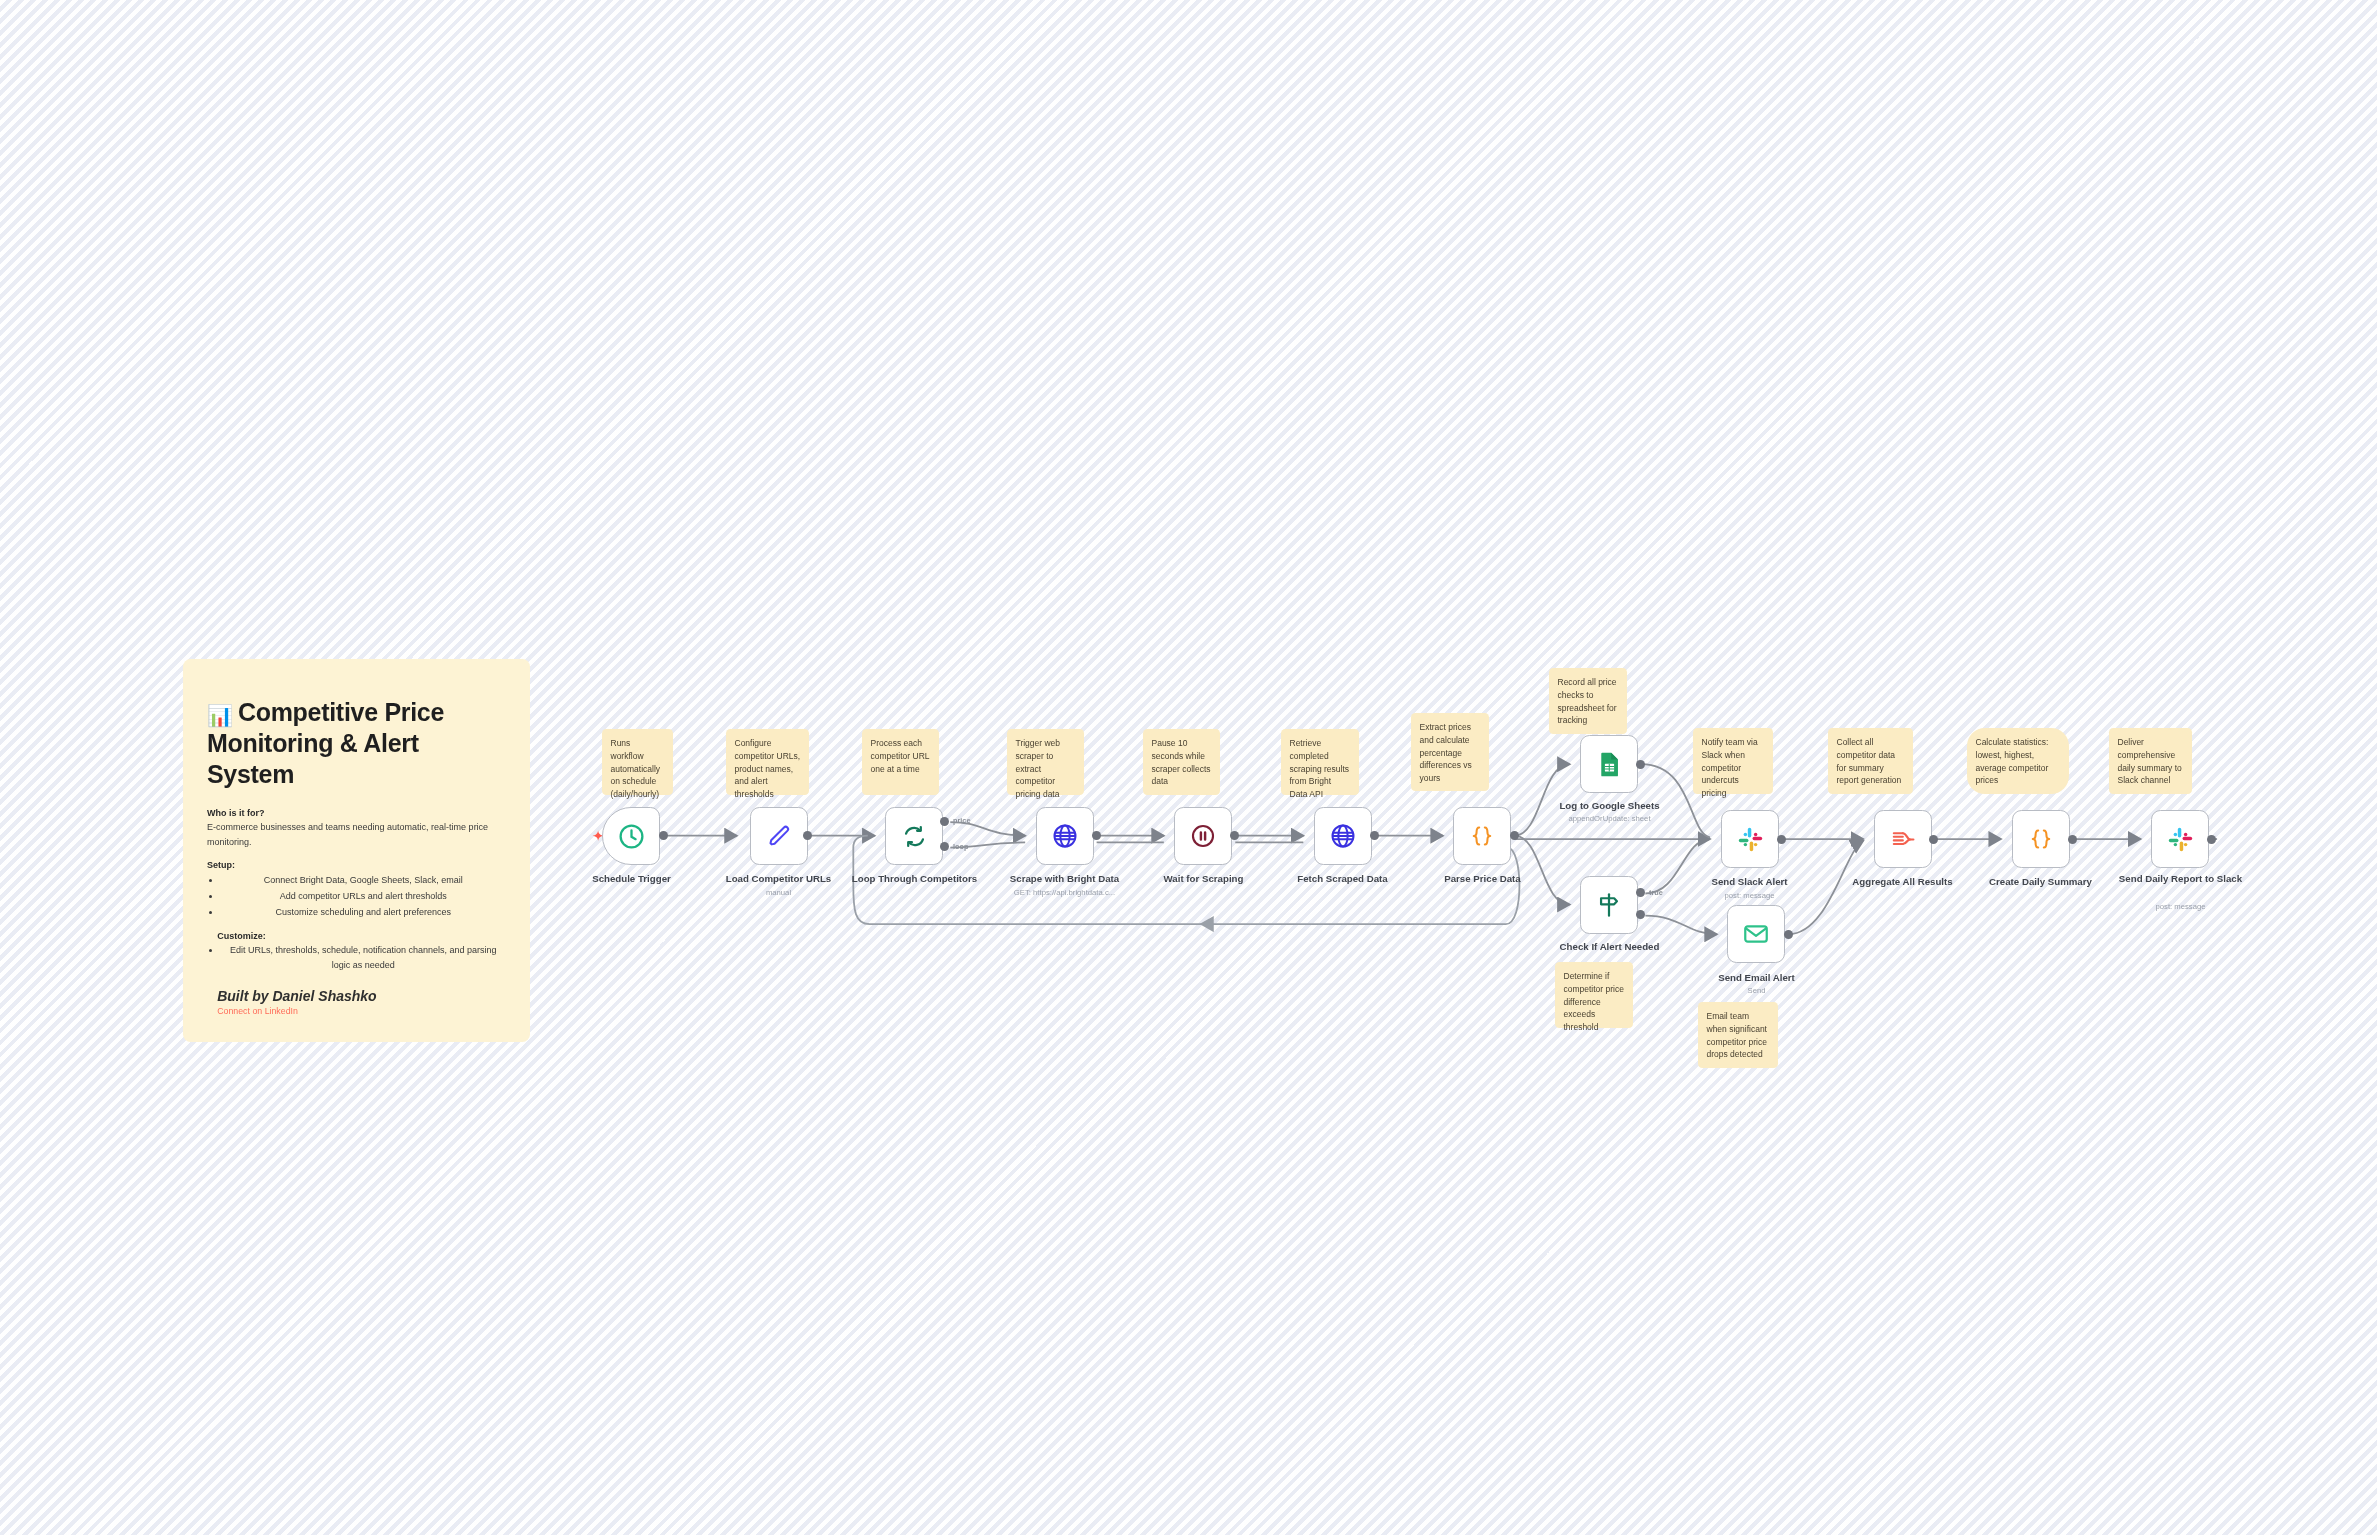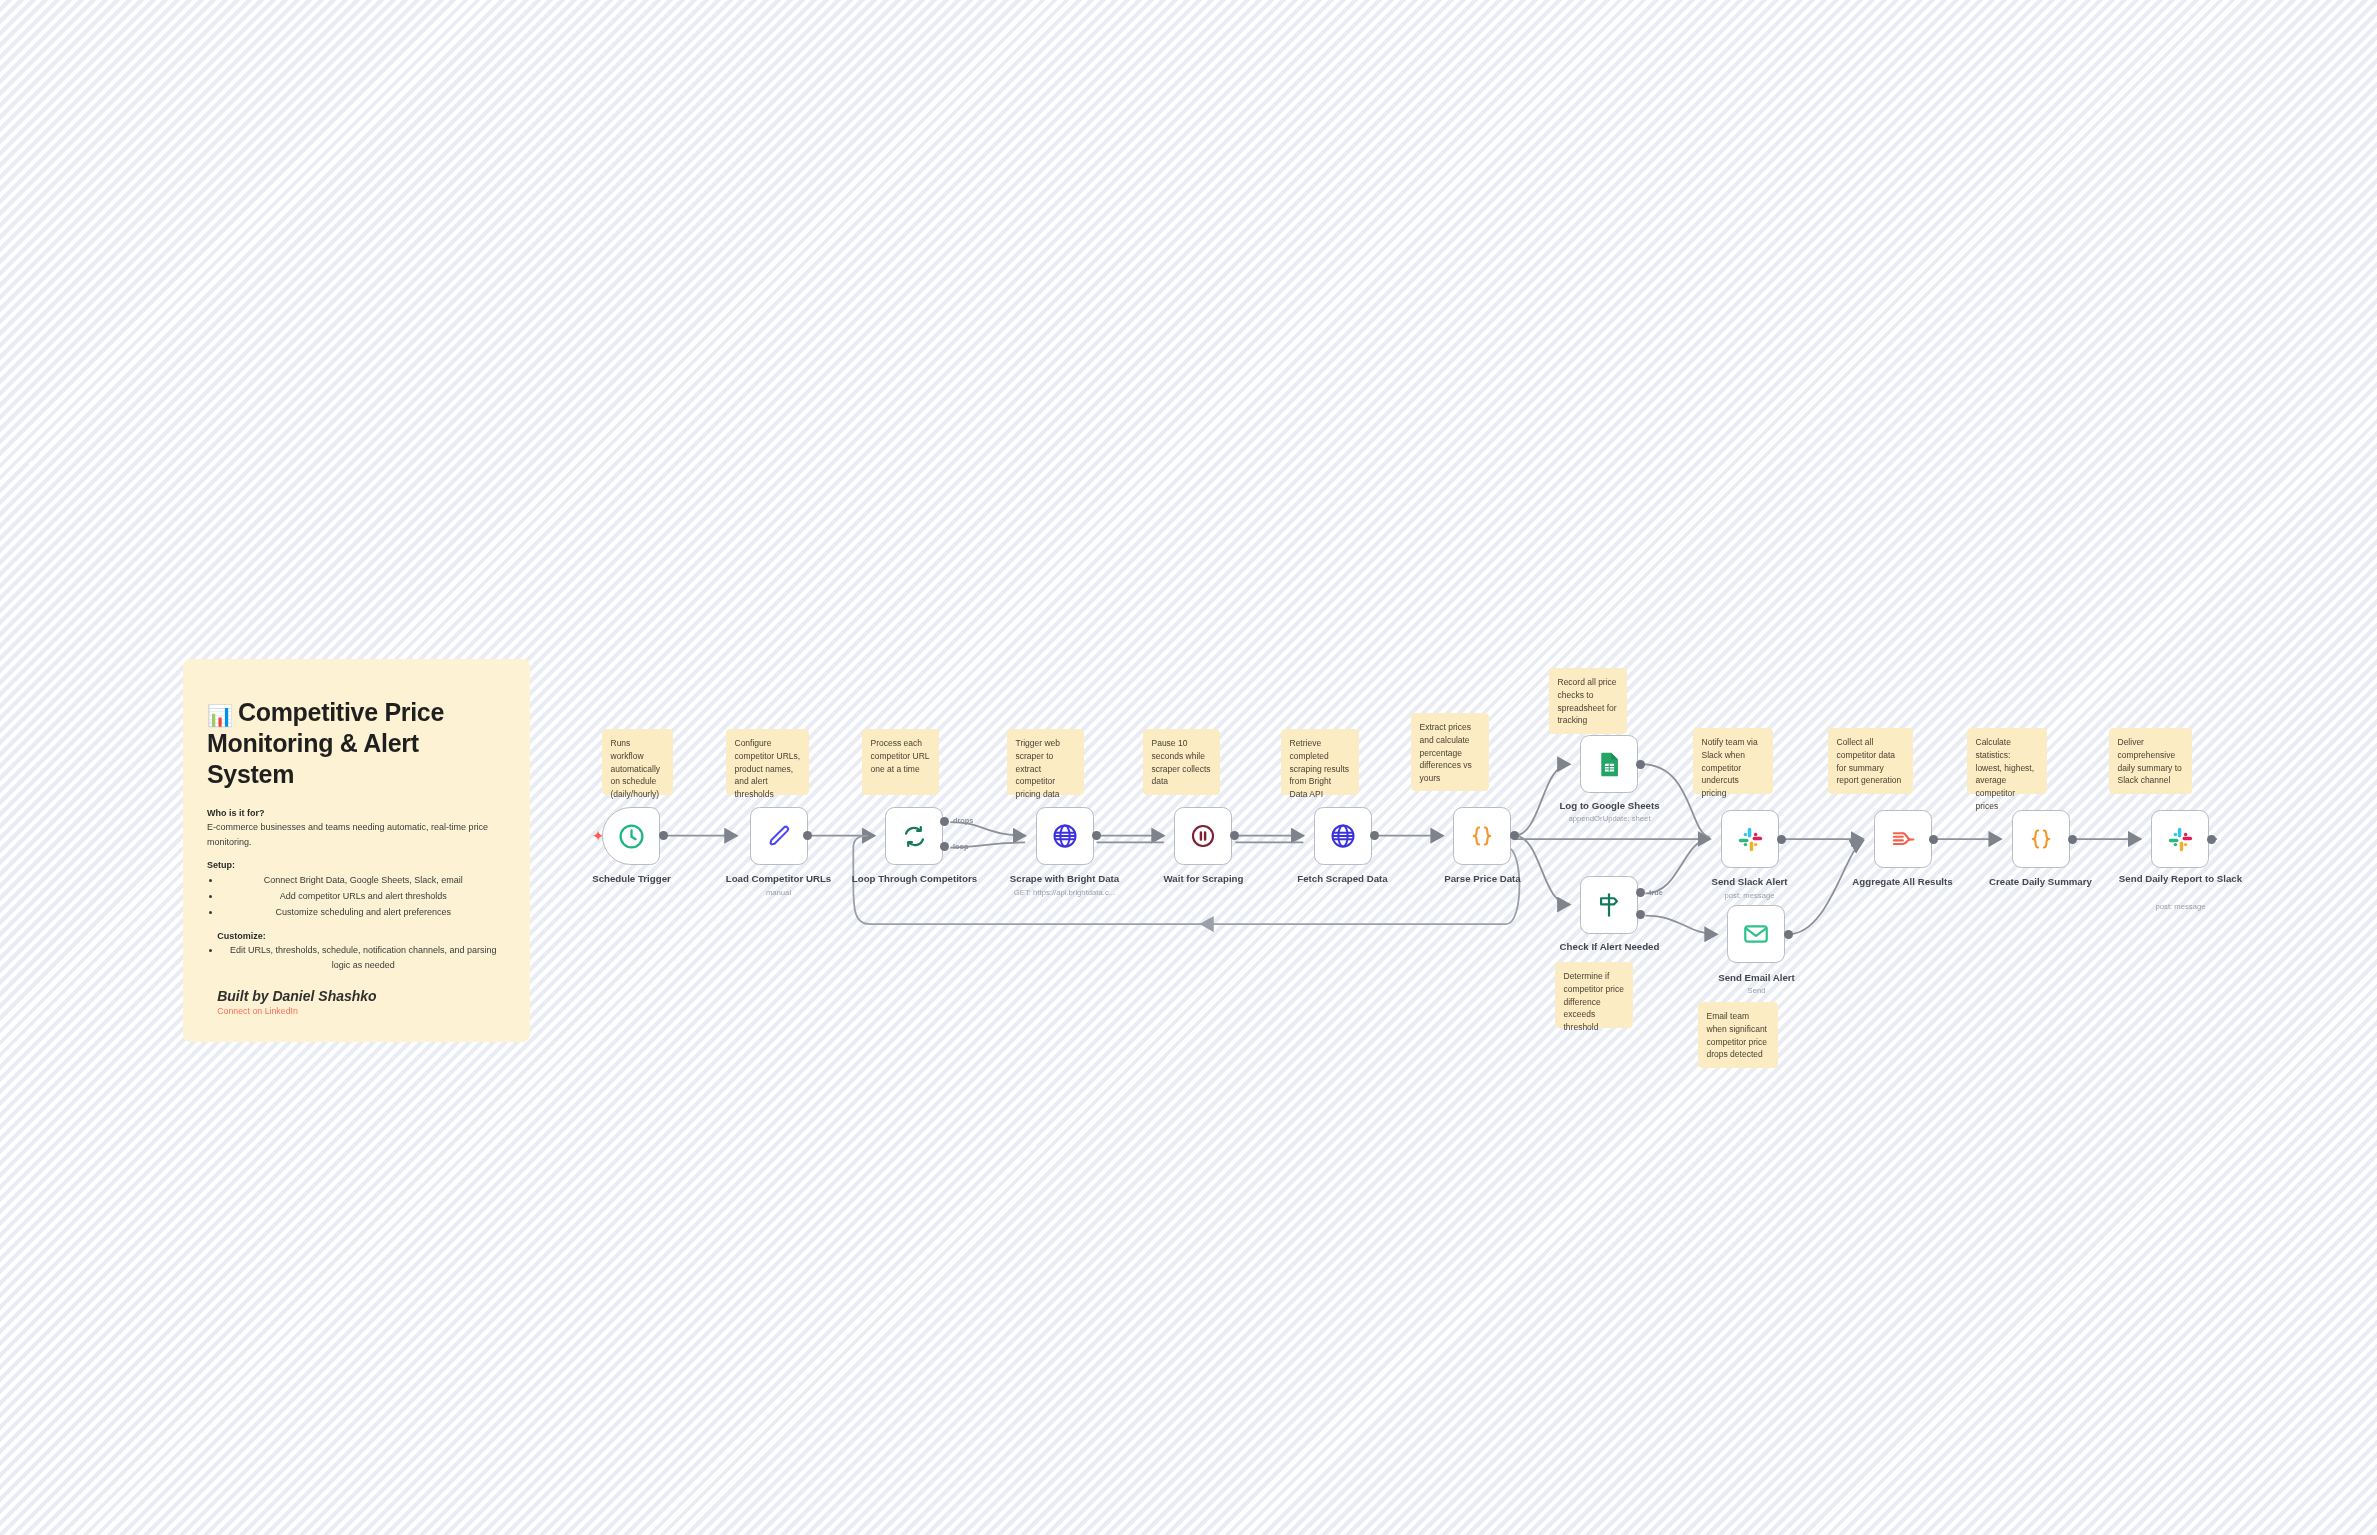--- a/index.html
+++ b/index.html
@@ -187,21 +187,21 @@
   <div class="note" style="left:602px;  top:729px;  width:71px;  height:66px;">Runs workflow automatically on schedule (daily/hourly)</div>
   <div class="note" style="left:726px;  top:729px;  width:83px;  height:66px;">Configure competitor URLs, product names, and alert thresholds</div>
   <div class="note" style="left:862px; top:729px; width:77px;  height:66px;">Process each competitor URL one at a time</div>
   <div class="note" style="left:1007px; top:729px; width:77px;  height:66px;">Trigger web scraper to extract competitor pricing data</div>
   <div class="note" style="left:1143px; top:729px; width:77px;  height:66px;">Pause 10 seconds while scraper collects data</div>
   <div class="note" style="left:1281px; top:729px; width:78px;  height:66px;">Retrieve completed scraping results from Bright Data API</div>
   <div class="note" style="left:1411px; top:713px; width:78px;  height:78px;">Extract prices and calculate percentage differences vs yours</div>
   <div class="note" style="left:1549px; top:668px; width:78px;  height:66px;">Record all price checks to spreadsheet for tracking</div>
   <div class="note" style="left:1693px; top:728px; width:80px;  height:66px;">Notify team via Slack when competitor undercuts pricing</div>
   <div class="note" style="left:1828px; top:728px; width:85px; height:66px;">Collect all competitor data for summary report generation</div>
-  <div class="note" style="left:1967px; top:728px; width:80px; height:66px;">Calculate statistics: lowest, highest, average competitor prices</div>
+  <div class="note" style="left:1967px; top:728px; width:102px; height:66px;border-radius:18px;">Calculate statistics: lowest, highest, average competitor prices</div>
   <div class="note" style="left:2109px; top:728px; width:83px;  height:66px;">Deliver comprehensive daily summary to Slack channel</div>
   <div class="note" style="left:1555px; top:962px; width:78px; height:66px;">Determine if competitor price difference exceeds threshold</div>
   <div class="note" style="left:1698px; top:1002px; width:80px; height:66px;">Email team when significant competitor price drops detected</div>
 
   <span class="sparkle" style="left:592px; top:829px;">✦</span>
   <div class="node trigger" style="left:602px; top:807px;">
     <svg width="29" height="29" viewBox="0 0 24 24" fill="none" stroke="#1db584" stroke-width="1.9">
       <circle cx="12" cy="12" r="9"></circle>
         <path d="M12 7v5.2l3.4 2" stroke-linecap="round"></path>
     </svg>
@@ -221,21 +221,21 @@
   <div class="node" style="left:885px; top:807px;">
     <svg width="27" height="27" viewBox="0 0 24 24" fill="none" stroke="#14795b" stroke-width="2">
       <path d="M4.5 9.5A7.5 7.5 0 0 1 17 6.6" stroke-linecap="round"></path>
       <path d="M17.6 3.6v3.3h-3.3" stroke-linecap="round" stroke-linejoin="round"></path>
       <path d="M19.5 14.5A7.5 7.5 0 0 1 7 17.4" stroke-linecap="round"></path>
       <path d="M6.4 20.4v-3.3h3.3" stroke-linecap="round" stroke-linejoin="round"></path>
     </svg>
   </div>
   <div class="dot" style="left:940px; top:817px;"></div>
   <div class="dot" style="left:940px; top:842px;"></div>
-  <span class="elabel" style="left:953px; top:816px;">drops</span>
+  <span class="elabel" style="left:953px; top:816px;">price</span>
   <span class="elabel" style="left:953px; top:842px;">loop</span>
   <div class="nlabel" style="left:842px; top:873px; width:145px;">Loop Through Competitors</div>
 
   <div class="node" style="left:1036px; top:807px;">
     <svg width="28" height="28" viewBox="0 0 24 24" fill="none" stroke="#3a31e0" stroke-width="1.7">
       <circle cx="12" cy="12" r="9"></circle>
       <ellipse cx="12" cy="12" rx="4" ry="9"></ellipse>
       <path d="M3.2 9.2h17.6M3.2 14.8h17.6M3 12h18"></path>
     </svg>
   </div>

